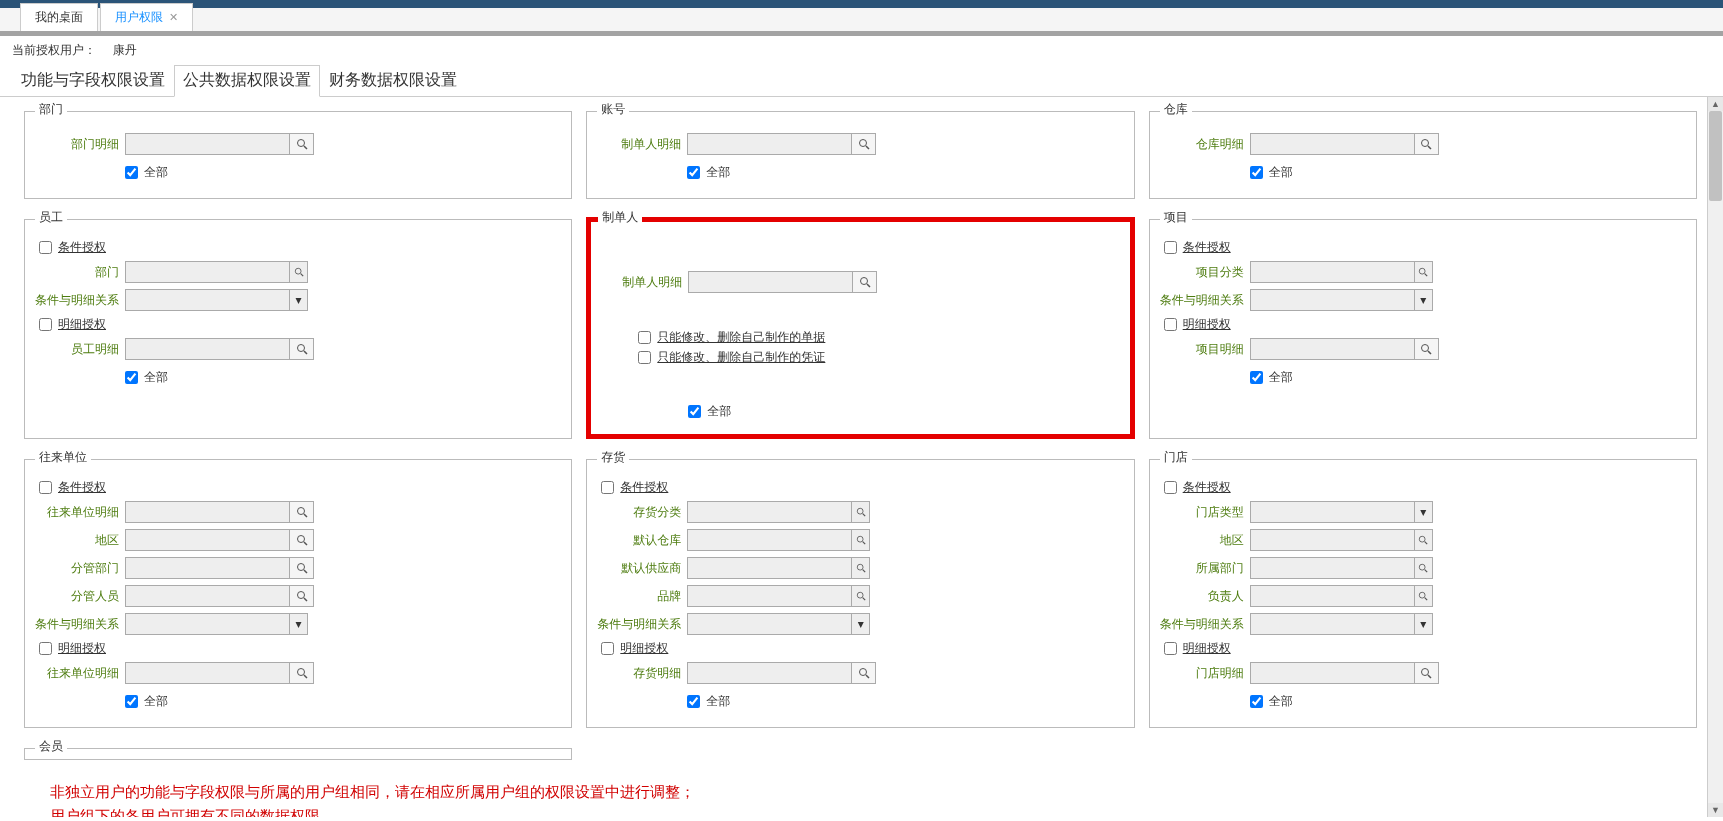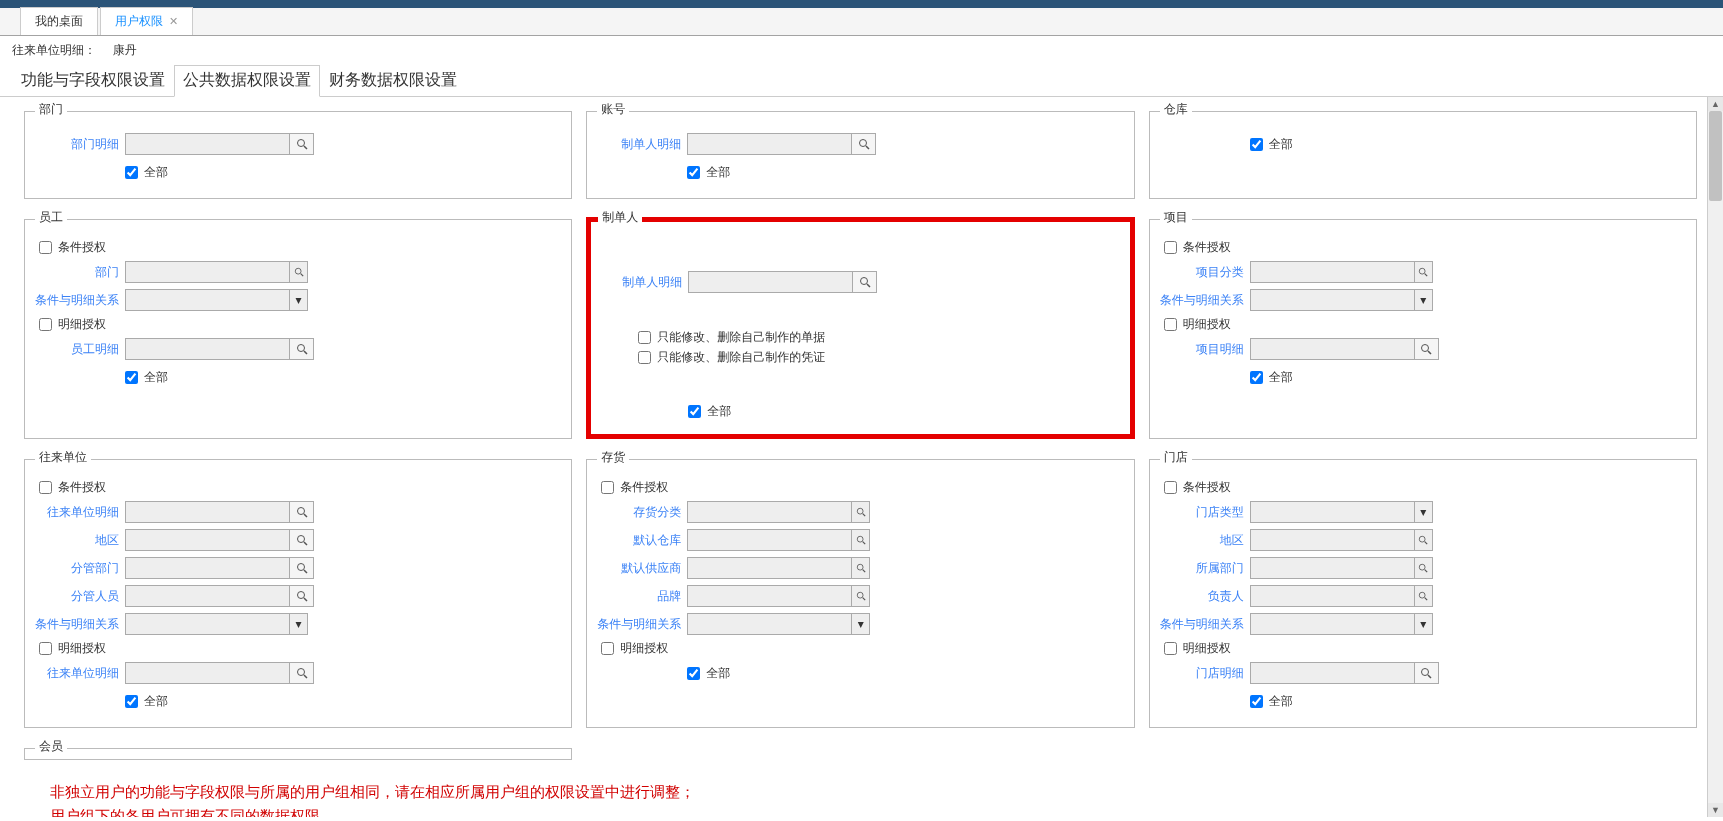--- a/index.html
+++ b/index.html
@@ -1,64 +1,64 @@
 <!DOCTYPE html>
 <html><head>
 <meta charset="utf-8">
 <style>
 * { box-sizing: border-box; margin: 0; padding: 0; }
 body { font-family: "Microsoft YaHei", Arial, sans-serif; font-size: 12px; background: #fff; color: #333; }
 .topbar { height: 8px; background: #2b5478; }
-.tabs-bar { height: 28px; border-bottom: 1px solid #a3a3a3; display: flex; align-items: flex-end; padding-left: 20px; background: #f5f5f5; }
+.tabs-bar { height: 28px; border-bottom: 5px solid #a3a3a3; display: flex; align-items: flex-end; padding-left: 20px; background: #f5f5f5; }
 .tab { padding: 5px 14px; border: 1px solid #ccc; border-bottom: none; margin-right: 2px; background: #fff; cursor: pointer; position: relative; display: flex; align-items: center; gap: 6px; }
 .tab.active { color: #1890ff; background: #fff; }
 .tab-close { font-size: 11px; color: #999; }
 .user-line { padding: 6px 12px; font-size: 12px; }
 .sub-tabs { display: flex; border-bottom: 1px solid #ccc; padding-left: 12px; }
 .sub-tab { padding: 4px 8px; border: 1px solid transparent; cursor: pointer; font-size: 16px; }
 .sub-tab.active { border: 1px solid #ccc; border-bottom-color: #fff; margin-bottom: -1px; background: #fff; }
 .main { display: flex; }
 .content { flex: 1; padding: 6px 10px 10px 24px; overflow-y: auto; height: 720px; }
 .scrollbar { width: 16px; background: #f0f0f0; border-left: 1px solid #ccc; position: relative; height: 720px; }
 .scroll-thumb { position: absolute; top: 0; left: 1px; right: 1px; height: 90px; background: #c1c1c1; border-radius: 2px; }
 .scroll-arrow { position: absolute; left: 0; right: 0; height: 14px; background: #e8e8e8; text-align: center; font-size: 9px; line-height: 14px; color: #666; }
 .row3 { display: grid; grid-template-columns: 1fr 1fr 1fr; gap: 14px; margin-bottom: 12px; }
 fieldset { border: 1px solid #bbb; padding: 8px 10px 10px 10px; position: relative; }
 fieldset.highlight { border: 5px solid #e40000; padding: 5px 7px 7px 7px; }
 legend { padding: 0 4px; font-size: 12px; position: relative; top: -2px; }
 .form-row { display: flex; align-items: center; margin: 4px 0; min-height: 24px; }
-.form-label { width: 90px; text-align: right; padding-right: 6px; color: #3b82f6; }
+.form-label { width: 90px; text-align: right; padding-right: 6px; color: #4d7c0f; }
 .picker { flex: 0 0 136px; height: 22px; display: flex; border: 1px solid #aaa; background: #eee; }
 .picker-inp { flex: 1; border: none; background: transparent; height: 100%; padding: 0 4px; font-size: 12px; }
 .picker-btn { width: 24px; background: #f5f5f5; border-left: 1px solid #aaa; display: flex; align-items: center; justify-content: center; }
 .picker-wide { flex: 0 0 164px; }
 .combo { flex: 0 0 106px; height: 22px; display: flex; border: 1px solid #aaa; background: #eee; }
 .combo-btn { width: 18px; border-left: 1px solid #aaa; display: flex; align-items: center; justify-content: center; }
-.chk-row { display: flex; align-items: center; margin: 3px 0 3px 4px; }
+.chk-row { display: flex; align-items: center; margin: 3px 0 3px 4px; text-decoration: underline; }
 .chk-row input { margin-right: 6px; }
 .warn { color: #d10000; font-size: 15px; padding: 8px 12px 0 26px; line-height: 1.6; }
 .start-row { margin-top: 37px; }
 </style>
 </head>
 <body>
 
 <div class="topbar"></div>
 
 <div class="tabs-bar">
   <div class="tab">
     <span>我的桌面</span>
   </div>
   <div class="tab active">
     <span>用户权限</span>
     <span class="tab-close">✕</span>
   </div>
 </div>
 
 <div class="user-line">
-  <span>往来单位明细：</span>
+  <span>当前授权用户：</span>
   &nbsp;&nbsp;&nbsp;
   <span>康丹</span>
 </div>
 
 <div class="sub-tabs">
   <div class="sub-tab">功能与字段权限设置</div>
   <div class="sub-tab active">公共数据权限设置</div>
   <div class="sub-tab">财务数据权限设置</div>
 </div>
 
@@ -103,20 +103,32 @@
     </div>
     <div class="form-row">
             <div class="form-label"></div>
             <input type="checkbox" checked="" style="margin-right: 6px;">
             <span>全部</span>
           </div>
   </fieldset>
 
   <fieldset>
     <legend>仓库</legend>
+    <div class="form-row">
+      <div class="form-label">仓库明细</div>
+      <div class="picker picker-wide">
+        <input class="picker-inp" style="">
+        <div class="picker-btn">
+                <svg width="12" height="12" viewBox="0 0 12 12">
+                  <circle cx="5" cy="5" r="3.5" fill="none" stroke="#555"></circle>
+                  <line x1="8" y1="8" x2="11" y2="11" stroke="#555" stroke-width="1.5"></line>
+                </svg>
+              </div>
+      </div>
+    </div>
     <div class="form-row">
             <div class="form-label"></div>
             <input type="checkbox" checked="" style="margin-right: 6px;">
             <span>全部</span>
           </div>
   </fieldset>
 </div>
 
 <div class="row3">
   <fieldset>
@@ -391,20 +403,32 @@
             <div class="combo">
               <input class="picker-inp" style="">
               <div class="combo-btn">▾</div>
             </div>
           </div>
     <div class="chk-row">
             <input type="checkbox" style="">
             <span>明细授权</span>
           </div>
     <div class="form-row">
+            <div class="form-label">存货明细</div>
+            <div class="picker picker-wide">
+              <input class="picker-inp" style="">
+              <div class="picker-btn">
+                <svg width="12" height="12" viewBox="0 0 12 12">
+                  <circle cx="5" cy="5" r="3.5" fill="none" stroke="#555"></circle>
+                  <line x1="8" y1="8" x2="11" y2="11" stroke="#555" stroke-width="1.5"></line>
+                </svg>
+              </div>
+            </div>
+          </div>
+    <div class="form-row">
             <div class="form-label"></div>
             <input type="checkbox" checked="" style="margin-right: 6px;">
             <span>全部</span>
           </div>
   </fieldset>
 
   <fieldset>
     <legend>门店</legend>
     <div class="chk-row">
             <input type="checkbox" style="">

